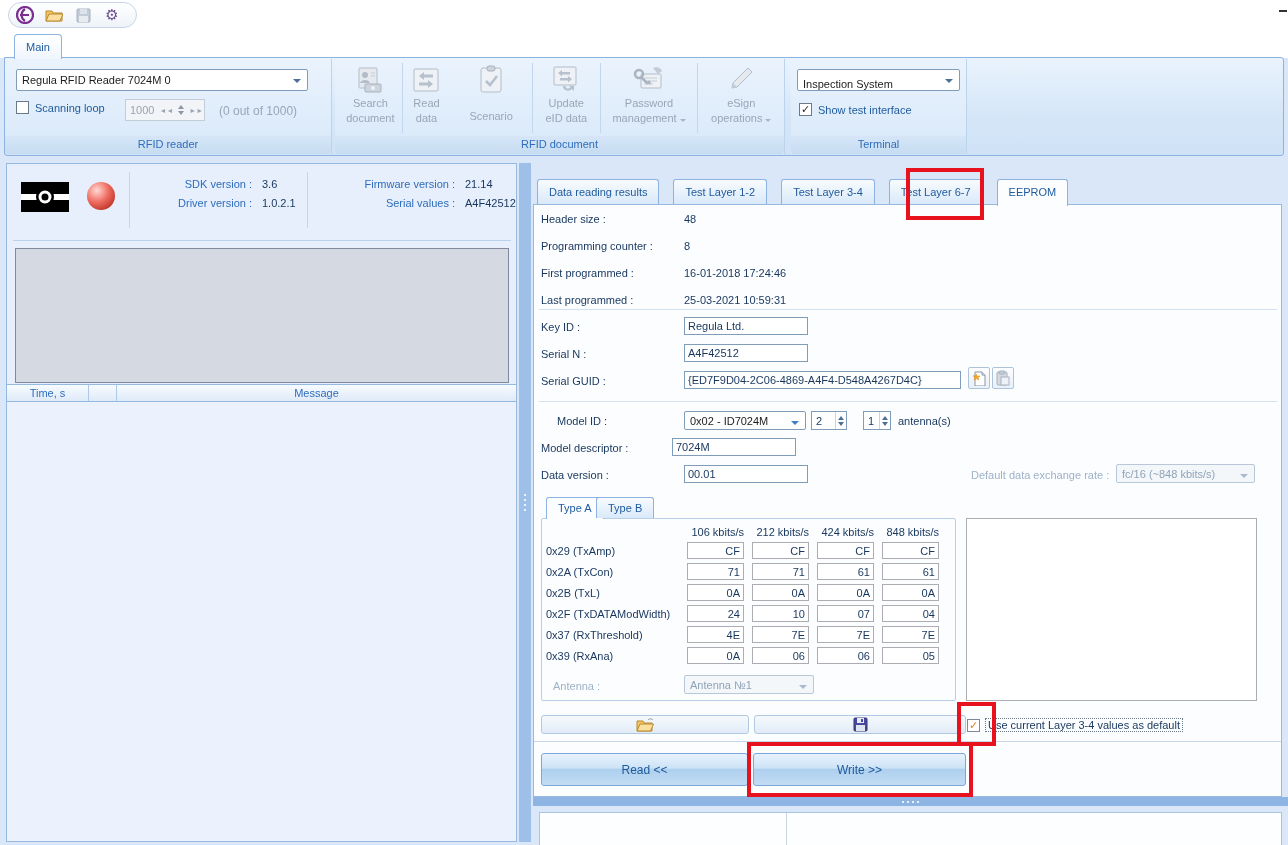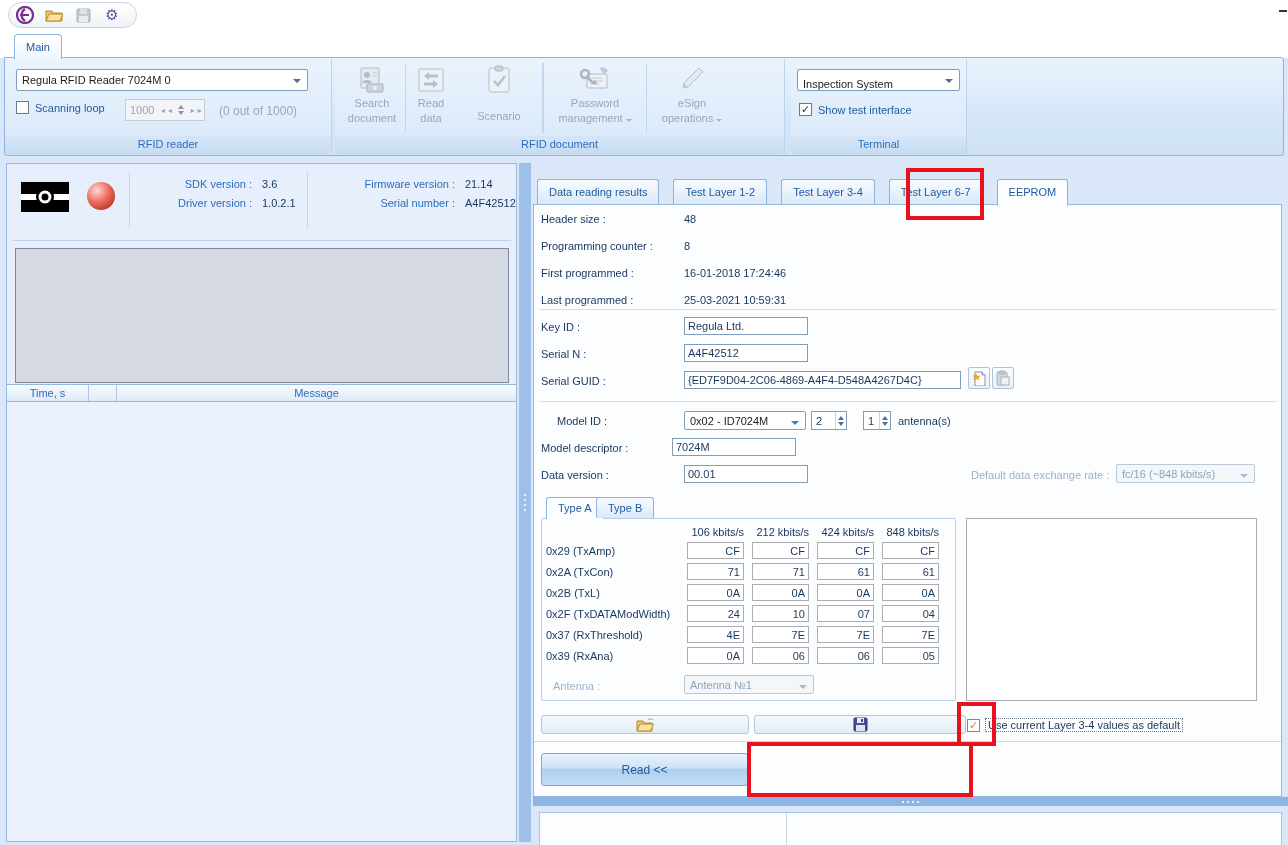--- a/index.html
+++ b/index.html
@@ -206,20 +206,32 @@
           <svg width="26" height="28" viewBox="0 0 26 28">
               <rect x="3" y="3" width="20" height="24" rx="2" fill="#eef1f5" stroke="#b3bdc9"></rect>
               <rect x="9" y="1" width="8" height="5" rx="2" fill="#cdd4dd" stroke="#a8b2bf"></rect>
               <path d="M8 16 l4 4 7-9" fill="none" stroke="#b7c1cd" stroke-width="2.5"></path>
             </svg>
         </span>
         <span class="dlabel">Scenario</span>
         <span class="dlabel">data reading</span>
       </div>
       <div class="vdiv"></div>
+      <div class="docbtn" style="width:70px;">
+        <span class="ribbon-icon">
+          <svg width="30" height="28" viewBox="0 0 30 28">
+              <rect x="3" y="1" width="22" height="18" rx="1" fill="#eef1f5" stroke="#b3bdc9"></rect>
+              <path d="M7 7 l4-3 v2 h8 v2.5 h-8 v2 z" fill="#b7c1cd"></path>
+              <path d="M21 13 l-4-3 v2 h-8 v2.5 h8 v2 z" fill="#b7c1cd"></path>
+              <path d="M12 20 c0 5 6 6 9 3 l2 2 v-5 h-5 l1.5 1.5 c-2 2-5 1-5-1.5 z" fill="#b7c1cd"></path>
+            </svg>
+        </span>
+        <span class="dlabel">Update</span>
+        <span class="dlabel">eID data</span>
+      </div>
       <div class="vdiv"></div>
       <div class="docbtn" style="width:102px;">
         <span class="ribbon-icon">
           <svg width="32" height="28" viewBox="0 0 32 28">
               <rect x="8" y="8" width="20" height="14" rx="1" fill="#eef1f5" stroke="#b3bdc9"></rect>
               <line x1="11" y1="12" x2="24" y2="12" stroke="#c4ccd6"></line>
               <line x1="11" y1="15" x2="24" y2="15" stroke="#c4ccd6"></line>
               <line x1="11" y1="18" x2="20" y2="18" stroke="#c4ccd6"></line>
               <circle cx="6" cy="8" r="4" fill="none" stroke="#aab4c1" stroke-width="2.5"></circle>
               <path d="M8 11 l6 6 l2-1 l1 2" fill="none" stroke="#aab4c1" stroke-width="2.5"></path>
@@ -271,21 +283,21 @@
 
   <div class="info-label" style="left:130px; top:14px; width:115px;">SDK version :</div>
   <div class="info-value" style="left:255px; top:14px;">3.6</div>
   <div class="info-label" style="left:130px; top:33px; width:115px;">Driver version :</div>
   <div class="info-value" style="left:255px; top:33px;">1.0.2.1</div>
 
   <div class="vline" style="left:300px; top:8px; height:56px;"></div>
 
   <div class="info-label" style="left:308px; top:14px; width:140px;">Firmware version :</div>
   <div class="info-value" style="left:458px; top:14px;">21.14</div>
-  <div class="info-label" style="left:308px; top:33px; width:140px;">Serial number :</div>
+  <div class="info-label" style="left:308px; top:33px; width:140px;">Serial values :</div>
   <div class="info-value" style="left:458px; top:33px;">A4F42512</div>
 
   <div class="hr" style="left:6px; top:76px; width:498px; background:#b9d2ec;"></div>
 
   <div class="preview-box"></div>
 
   <div class="log-header">
     <div class="hcell" style="width:82px;">Time, s</div>
     <div class="hcell" style="width:28px;"></div>
     <div class="hcell" style="flex:1; border-right:none;">Message</div>
@@ -473,20 +485,23 @@
         <span>✓</span>
       </span>
     <span class="focus-label">Use current Layer 3-4 values as default</span>
   </div>
 
   <div class="hr" style="left:0px; top:536px; width:747px; background:#c8d8ea;"></div>
 
   <div class="bigbtn" style="left:7px; top:548px; width:207px;">
     <span>Read &lt;&lt;</span>
   </div>
+  <div class="bigbtn" style="left:219px; top:548px; width:213px;">
+    <span>Write &gt;&gt;</span>
+  </div>
 </div>
 
 <div class="bottom-panel">
   <div class="bottom-div"></div>
 </div>
 
 <div class="redbox" style="left:906px; top:168px; width:78px; height:52px;"></div>
 <div class="redbox" style="left:957px; top:702px; width:39px; height:44px;"></div>
 <div class="redbox" style="left:747px; top:742px; width:226px; height:55px;"></div>
 

